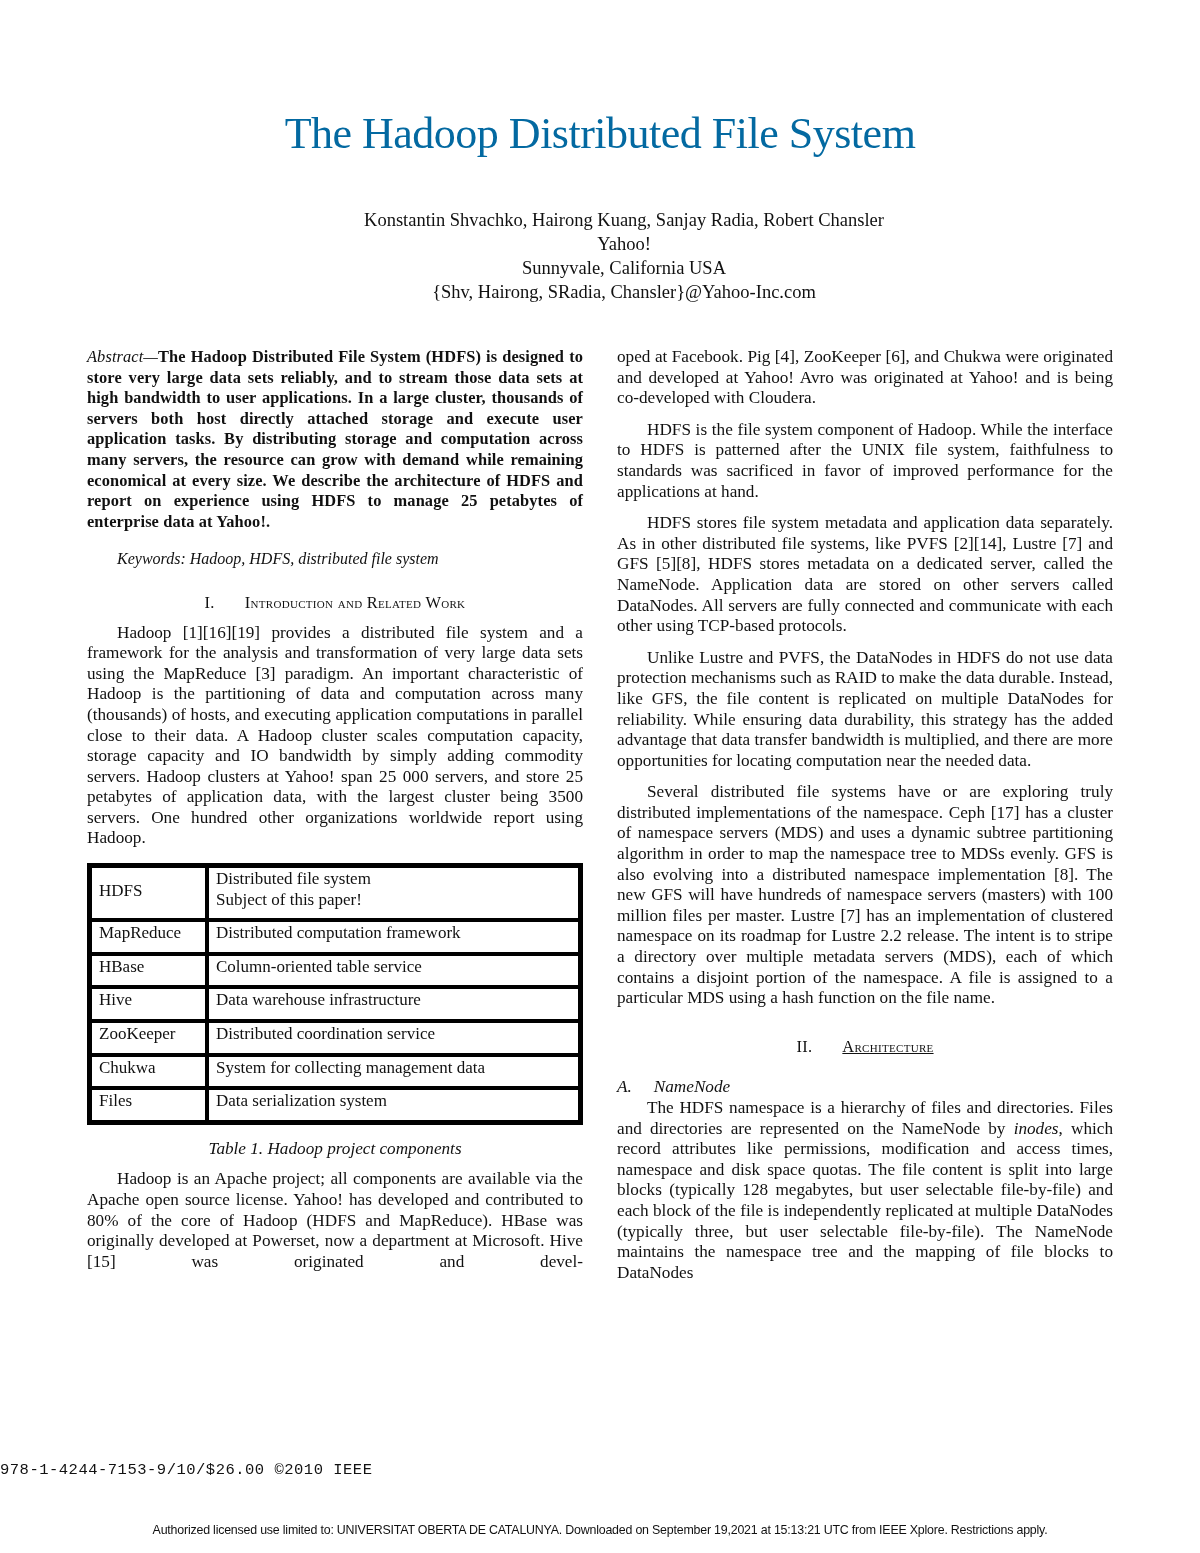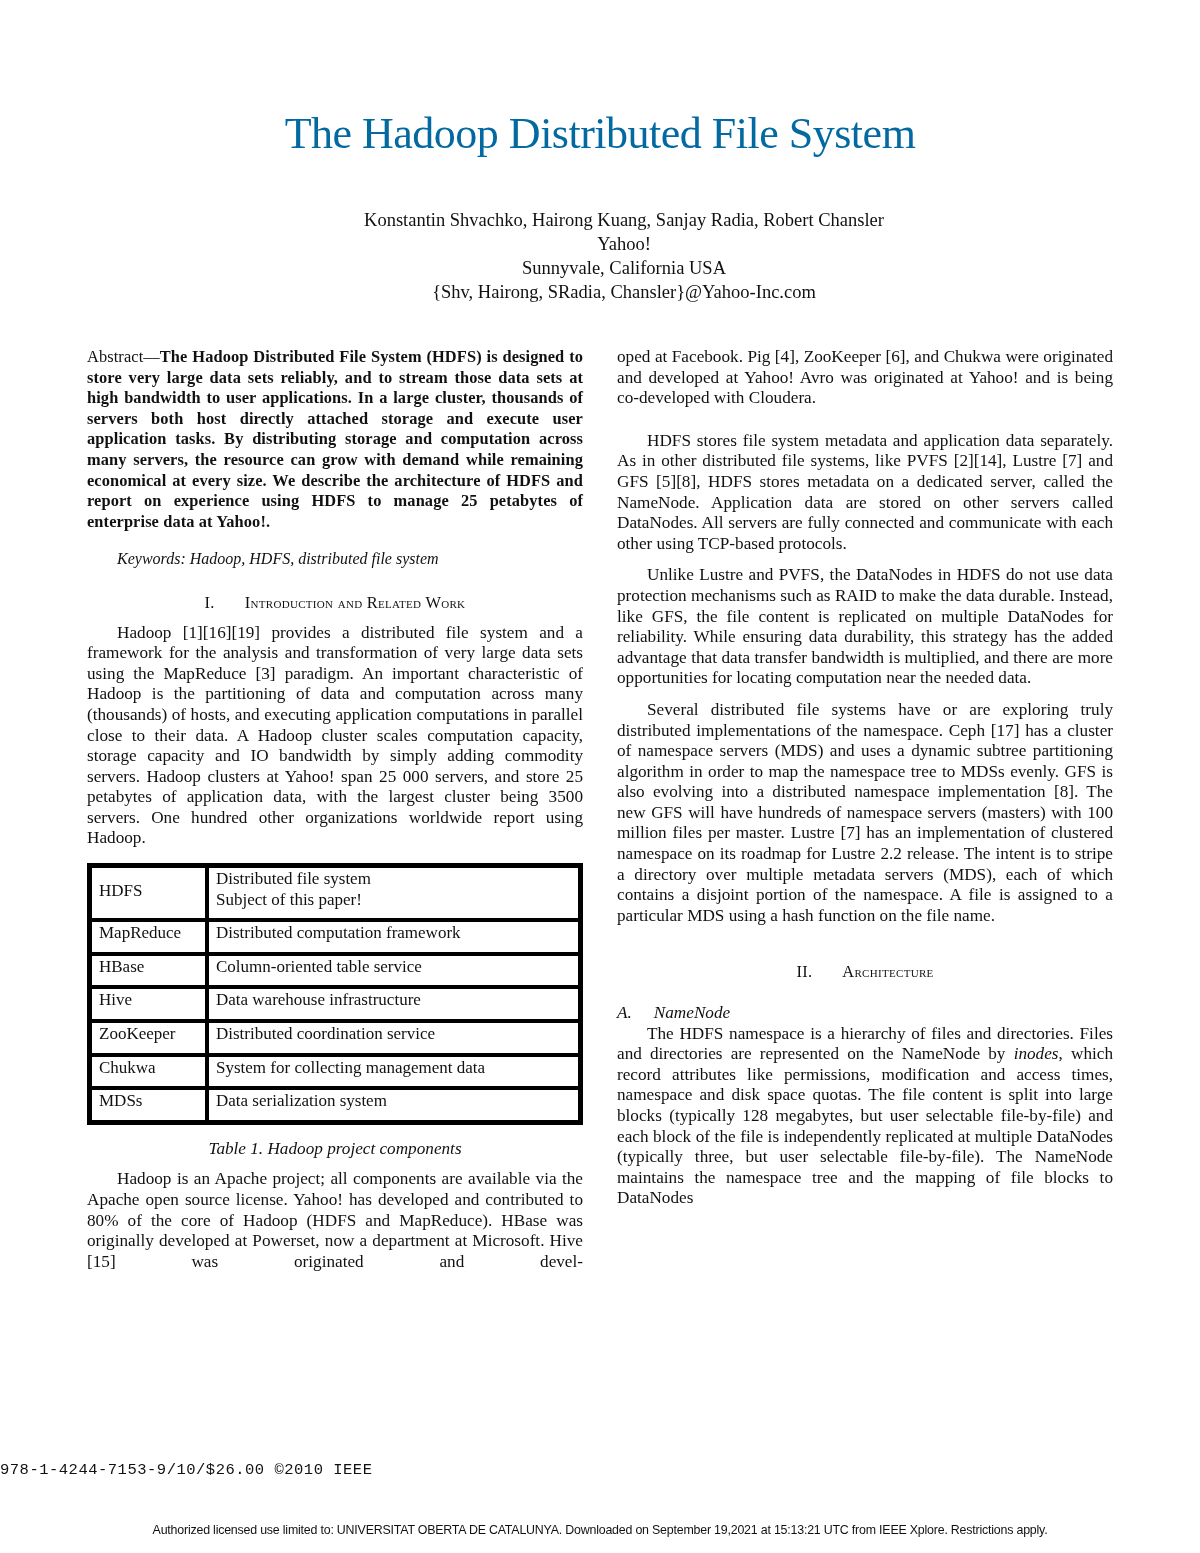--- a/index.html
+++ b/index.html
@@ -14,21 +14,21 @@
   .authors {
     position: absolute; top: 208px; left: 0; width: 1200px; text-align: center;
     font-size: 18.5px; line-height: 24px; padding-left: 24px;
   }
   .col { position: absolute; width: 496px; font-size: 17.2px; line-height: 20.6px; }
   .col.left { left: 87px; top: 347px; }
   .col.right { left: 617px; top: 347px; }
   p { margin: 0; text-align: justify; }
   p.indent { text-indent: 30px; }
   .abstract { font-weight: bold; font-size: 16.4px; line-height: 20.6px; letter-spacing: 0.1px; }
-  .abstract .lead { font-weight: normal; }
+  .abstract .lead { font-style: italic; font-weight: normal; }
   .keywords { font-style: italic; margin-top: 17px; padding-left: 30px; font-size: 16px; }
   .section-heading {
     text-align: center; margin: 23px 0 9px 0; font-size: 16.4px; letter-spacing: 0.3px;
   }
   .section-heading .num { display: inline-block; margin-right: 30px; }
   .section-heading .sc { font-variant: small-caps; }
   .sub-heading { font-style: italic; margin: 20px 0 0 0; }
   .sub-heading .num { display: inline-inline; margin-right: 20px; }
   .gap { height: 11px; }
   table.comp {
@@ -96,42 +96,43 @@
       </tr>
       <tr>
         <td class="name">ZooKeeper</td>
         <td>Distributed coordination service</td>
       </tr>
       <tr>
         <td class="name">Chukwa</td>
         <td>System for collecting management data</td>
       </tr>
       <tr>
-        <td class="name">MDSs</td>
+        <td class="name">Files</td>
         <td>Data serialization system</td>
       </tr>
     </tbody>
   </table>
 
   <div class="caption">Table 1. Hadoop project components</div>
 
   <p class="indent" style="text-align-last: justify;">Hadoop is an Apache project; all components are available via the Apache open source license. Yahoo! has developed and contributed to 80% of the core of Hadoop (HDFS and MapReduce). HBase was originally developed at Powerset, now a department at Microsoft. Hive [15] was originated and devel-</p>
 </div>
 
 <div class="col right">
   <p>oped at Facebook. Pig [4], ZooKeeper [6], and Chukwa were originated and developed at Yahoo! Avro was originated at Yahoo! and is being co-developed with Cloudera.</p>
   <div class="gap"></div>
+  <p class="indent">HDFS is the file system component of Hadoop. While the interface to HDFS is patterned after the UNIX file system, faithfulness to standards was sacrificed in favor of improved performance for the applications at hand.</p>
   <div class="gap"></div>
   <p class="indent">HDFS stores file system metadata and application data separately. As in other distributed file systems, like PVFS [2][14], Lustre [7] and GFS [5][8], HDFS stores metadata on a dedicated server, called the NameNode. Application data are stored on other servers called DataNodes.  All servers are fully connected and communicate with each other using TCP-based protocols.</p>
   <div class="gap"></div>
   <p class="indent">Unlike Lustre and PVFS, the DataNodes in HDFS do not use data protection mechanisms such as RAID to make the data durable. Instead, like GFS, the file content is replicated on multiple DataNodes for reliability. While ensuring data durability, this strategy has the added advantage that data transfer bandwidth is multiplied, and there are more opportunities for locating computation near the needed data.</p>
   <div class="gap"></div>
   <p class="indent">Several distributed file systems have or are exploring truly distributed implementations of the namespace. Ceph [17] has a cluster of namespace servers (MDS) and uses a dynamic subtree partitioning algorithm in order to map the namespace tree to MDSs evenly. GFS is also evolving into a distributed namespace implementation [8]. The new GFS will have hundreds of namespace servers (masters) with 100 million files per master. Lustre [7] has an implementation of clustered namespace on its roadmap for Lustre 2.2 release. The intent is to stripe a directory over multiple metadata servers (MDS), each of which contains a disjoint portion of the namespace. A file is assigned to a particular MDS using a hash function on the file name.</p>
 
-  <div class="section-heading" style="margin-top: 36px;">
+  <div class="section-heading" style="margin-top: 28px; text-decoration: underline;">
     <span class="num">II.</span><span class="sc">Architecture</span>
   </div>
 
   <div class="sub-heading">
     <span class="num" style="margin-right: 22px;">A.</span><span>NameNode</span>
   </div>
 
   <p class="indent"><span>The HDFS namespace is a hierarchy of files and directories. Files and directories are represented on the NameNode by </span><i>inodes</i><span>, which record attributes like permissions, modification and access times, namespace and disk space quotas. The file content is split into large blocks (typically 128 megabytes, but user selectable file-by-file) and each block of the file is independently replicated at multiple DataNodes (typically three, but user selectable file-by-file). The NameNode maintains the namespace tree and the mapping of file blocks to DataNodes</span></p>
 </div>
 

